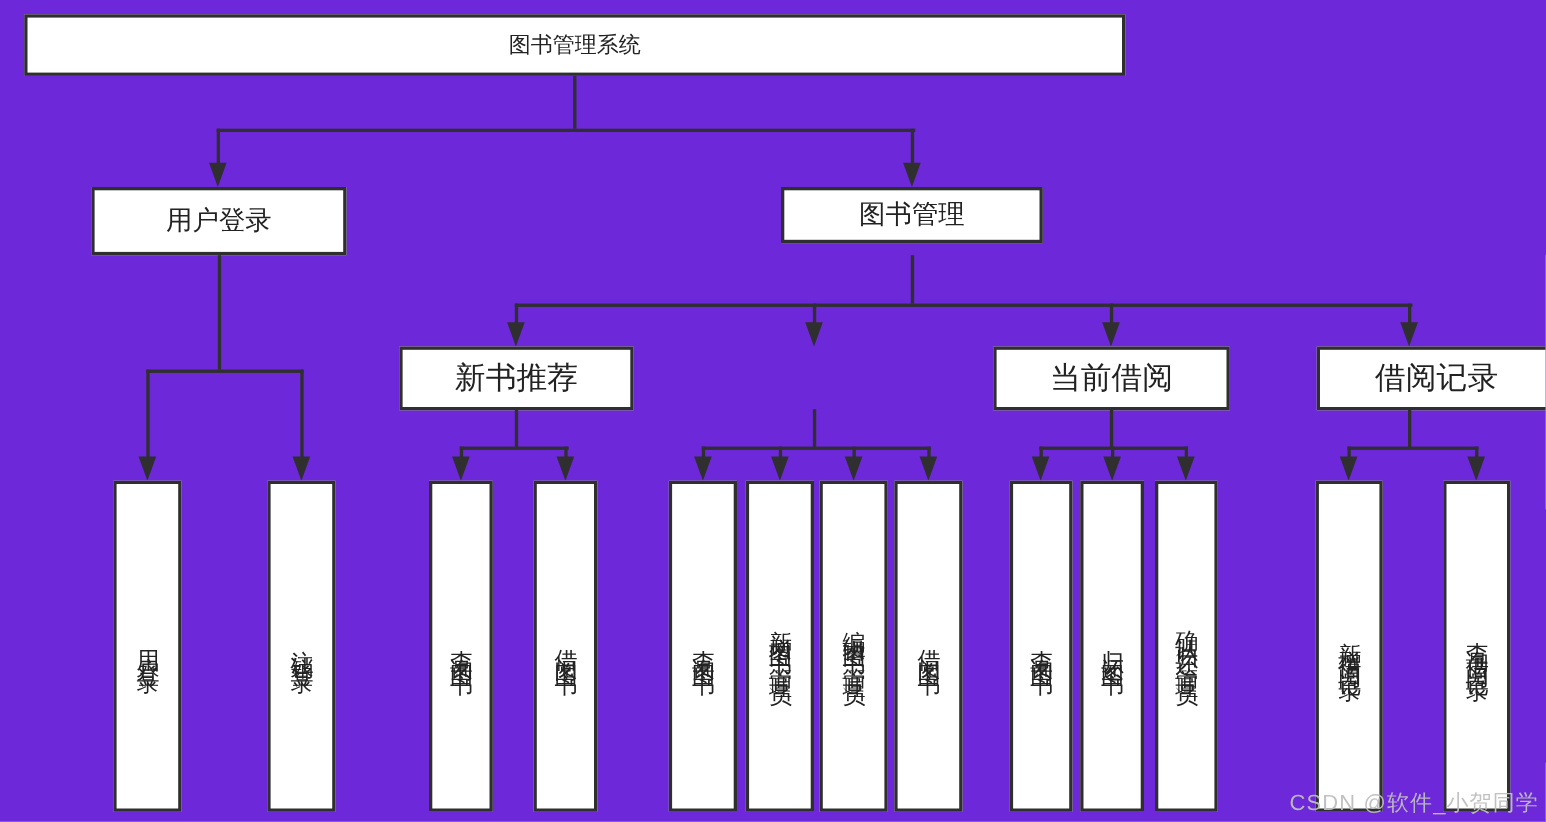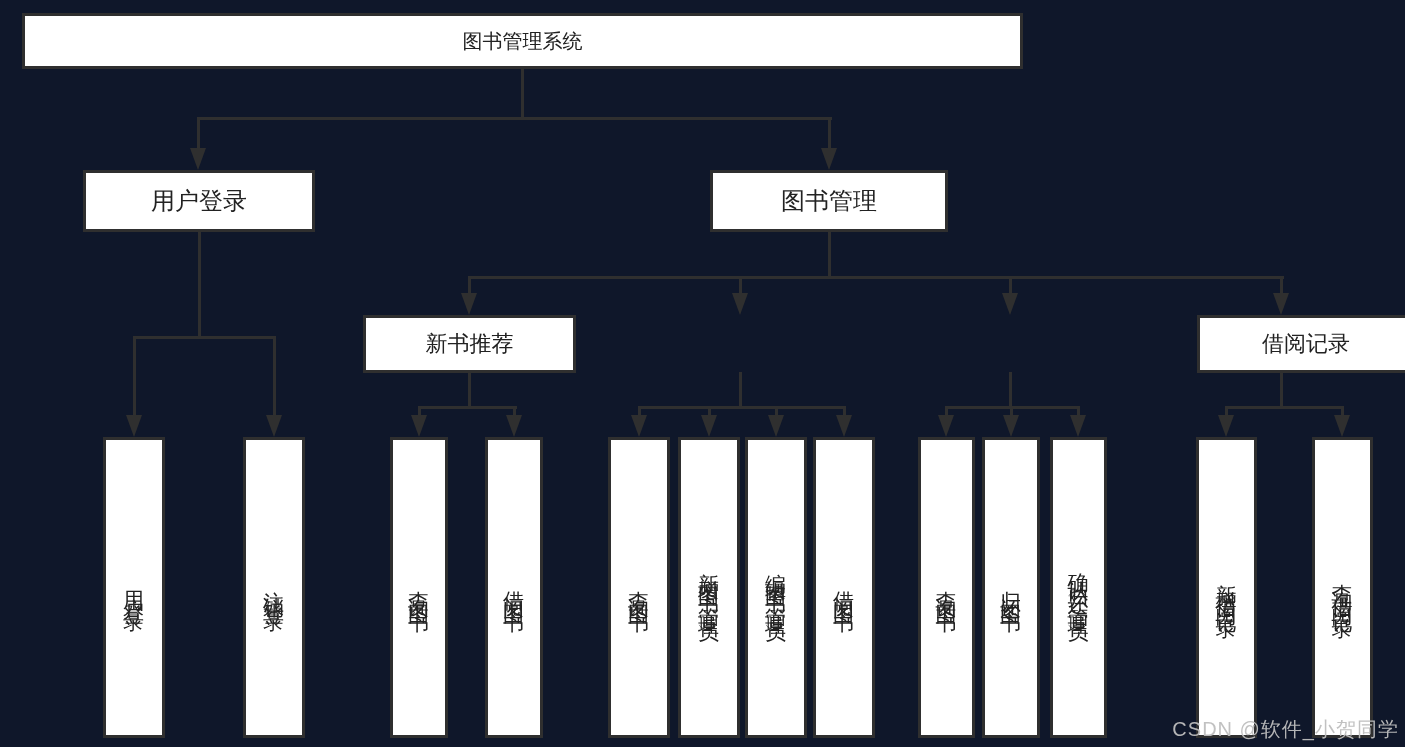--- a/index.html
+++ b/index.html
@@ -1,38 +1,38 @@
 <!DOCTYPE html>
 <html><head>
 <meta charset="utf-8">
 <style>
   html,body{margin:0;padding:0;}
   .canvas{
     position:relative;
     width:1405px;
     height:747px;
-    background:#0f172a;
+    background:#6d28d9;
     font-family:"Liberation Sans","DejaVu Sans",sans-serif;
     overflow:hidden;
   }
   .box{
     position:absolute;
     box-sizing:border-box;
     border:3px solid #2f2f2f;
     background:#ffffff;
     display:flex;
     align-items:center;
     justify-content:center;
     color:#222222;
     text-align:center;
     line-height:1;
   }
   .root-box{font-size:20px;}
   .l2-box{font-size:24px;}
-  .l3-box{font-size:22px;}
+  .l3-box{font-size:28px;}
   .leaf-box{font-size:21px;}
   .vtext{
     writing-mode:vertical-rl;
     letter-spacing:7px;
     font-size:21px;
     color:#222222;
   }
   .vline,.hline{position:absolute;background:#2f2f2f;}
   .vline{width:3px;}
   .hline{height:3px;}
@@ -61,41 +61,42 @@
   <div class="box root-box" style="left:22px;top:13px;width:1001px;height:56px;">图书管理系统</div>
 
   <div class="vline" style="left:521px;top:69px;height:48px;"></div>
   <div class="hline" style="left:197px;top:117px;width:635px;"></div>
   <div class="vline" style="left:197px;top:117px;height:32px;"></div>
   <div class="arrow" style="left:190px;top:148px;"></div>
   <div class="vline" style="left:828px;top:117px;height:32px;"></div>
   <div class="arrow" style="left:821px;top:148px;"></div>
 
   <div class="box l2-box" style="left:83px;top:170px;width:232px;height:62px;">用户登录</div>
-  <div class="box l2-box" style="left:710px;top:170px;width:238px;height:62px;">图书管理</div>
+  <div class="box l2-box" style="left:710px;top:170px;width:238px;height:51px;">图书管理</div>
 
   <div class="vline" style="left:198px;top:232px;height:104px;"></div>
   <div class="hline" style="left:133px;top:336px;width:143px;"></div>
   <div class="vline" style="left:133px;top:336px;height:80px;"></div>
   <div class="arrow" style="left:126px;top:415px;"></div>
   <div class="vline" style="left:273px;top:336px;height:80px;"></div>
   <div class="arrow" style="left:266px;top:415px;"></div>
 
   <div class="vline" style="left:828px;top:232px;height:44px;"></div>
   <div class="hline" style="left:468px;top:276px;width:816px;"></div>
   <div class="vline" style="left:468px;top:276px;height:18px;"></div>
   <div class="arrow" style="left:461px;top:293px;"></div>
   <div class="vline" style="left:739px;top:276px;height:18px;"></div>
   <div class="arrow" style="left:732px;top:293px;"></div>
   <div class="vline" style="left:1009px;top:276px;height:18px;"></div>
   <div class="arrow" style="left:1002px;top:293px;"></div>
   <div class="vline" style="left:1280px;top:276px;height:18px;"></div>
   <div class="arrow" style="left:1273px;top:293px;"></div>
 
   <div class="box l3-box" style="left:363px;top:315px;width:213px;height:58px;">新书推荐</div>
+  <div class="box l3-box" style="left:903px;top:315px;width:215px;height:58px;">当前借阅</div>
   <div class="box l3-box" style="left:1172px;top:315px;width:218px;height:58px;margin-left:25px;">借阅记录</div>
 
   <div class="vline" style="left:468px;top:372px;height:35px;"></div>
   <div class="hline" style="left:418px;top:406px;width:99px;"></div>
   <div class="vline" style="left:418px;top:406px;height:10px;"></div>
   <div class="arrow" style="left:411px;top:415px;"></div>
   <div class="vline" style="left:513px;top:406px;height:10px;"></div>
   <div class="arrow" style="left:506px;top:415px;"></div>
 
   <div class="vline" style="left:739px;top:372px;height:35px;"></div>

